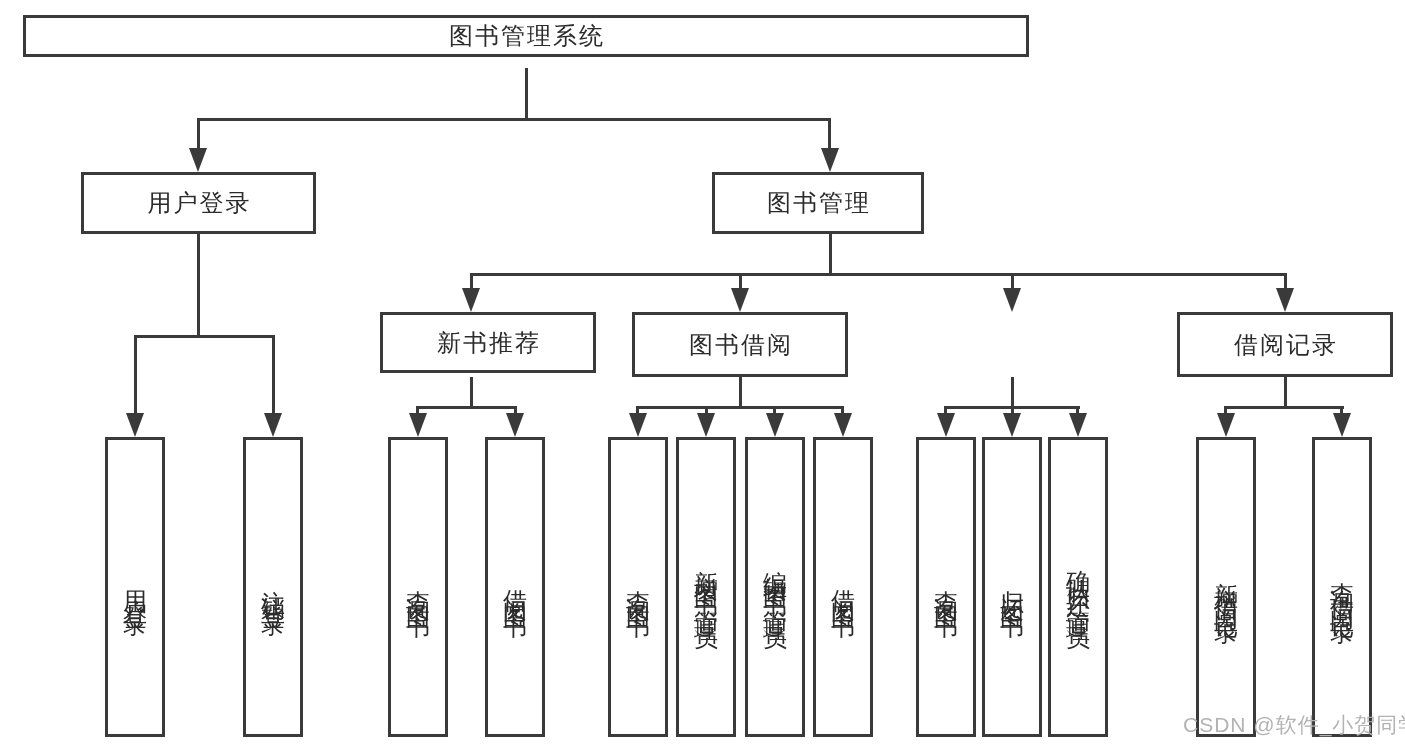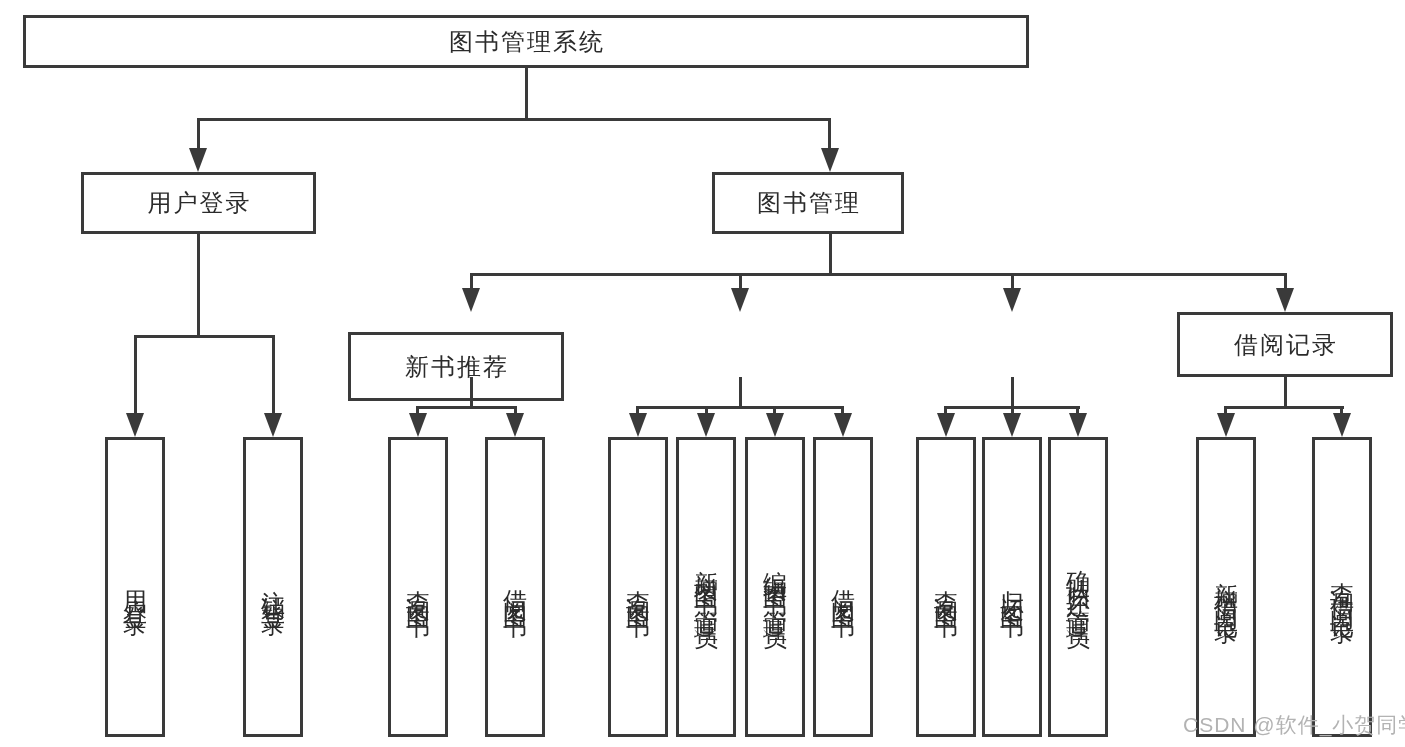--- a/index.html
+++ b/index.html
@@ -64,51 +64,52 @@
     color: #b3b3b3;
     white-space: nowrap;
     z-index: 5;
   }
 </style>
 </head>
 <body>
 
 <div class="canvas">
 
-  <div class="box" style="left:23px; top:15px; width:1006px; height:53px;">图书管理系统</div>
+  <div class="box" style="left:23px; top:15px; width:1006px; height:42px;">图书管理系统</div>
 
   <div class="vline" style="left:525px; top:68px; height:50px;"></div>
   <div class="hline" style="left:197px; top:118px; width:634px;"></div>
   <div class="vline" style="left:197px; top:118px; height:34px;"></div>
   <div class="arrow" style="left:189px; top:148px;"></div>
   <div class="vline" style="left:828px; top:118px; height:34px;"></div>
   <div class="arrow" style="left:821px; top:148px;"></div>
 
   <div class="box" style="left:81px; top:172px; width:235px; height:62px;">用户登录</div>
-  <div class="box" style="left:712px; top:172px; width:192px; height:62px;">图书管理</div>
+  <div class="box" style="left:712px; top:172px; width:212px; height:62px;">图书管理</div>
 
   <div class="vline" style="left:197px; top:234px; height:101px;"></div>
   <div class="hline" style="left:134px; top:335px; width:141px;"></div>
   <div class="vline" style="left:134px; top:335px; height:80px;"></div>
   <div class="arrow" style="left:126px; top:413px;"></div>
   <div class="vline" style="left:272px; top:335px; height:80px;"></div>
   <div class="arrow" style="left:264px; top:413px;"></div>
 
   <div class="vline" style="left:829px; top:234px; height:39px;"></div>
   <div class="hline" style="left:470px; top:273px; width:817px;"></div>
   <div class="vline" style="left:470px; top:273px; height:20px;"></div>
   <div class="arrow" style="left:462px; top:288px;"></div>
   <div class="vline" style="left:739px; top:273px; height:20px;"></div>
   <div class="arrow" style="left:731px; top:288px;"></div>
   <div class="vline" style="left:1011px; top:273px; height:20px;"></div>
   <div class="arrow" style="left:1003px; top:288px;"></div>
   <div class="vline" style="left:1284px; top:273px; height:20px;"></div>
   <div class="arrow" style="left:1276px; top:288px;"></div>
 
-  <div class="box" style="left:348px; top:312px; width:216px; height:69px;margin-top:20px;">新书推荐</div>
+  <div class="box" style="left:380px; top:312px; width:216px; height:61px;">新书推荐</div>
+  <div class="box" style="left:632px; top:312px; width:216px; height:65px;">图书借阅</div>
   <div class="box" style="left:1177px; top:312px; width:216px; height:65px;">借阅记录</div>
 
   <div class="vline" style="left:470px; top:377px; height:29px;"></div>
   <div class="hline" style="left:416px; top:406px; width:101px;"></div>
   <div class="vline" style="left:416px; top:406px; height:12px;"></div>
   <div class="arrow" style="left:409px; top:413px;"></div>
   <div class="vline" style="left:514px; top:406px; height:12px;"></div>
   <div class="arrow" style="left:506px; top:413px;"></div>
 
   <div class="vline" style="left:739px; top:377px; height:29px;"></div>

